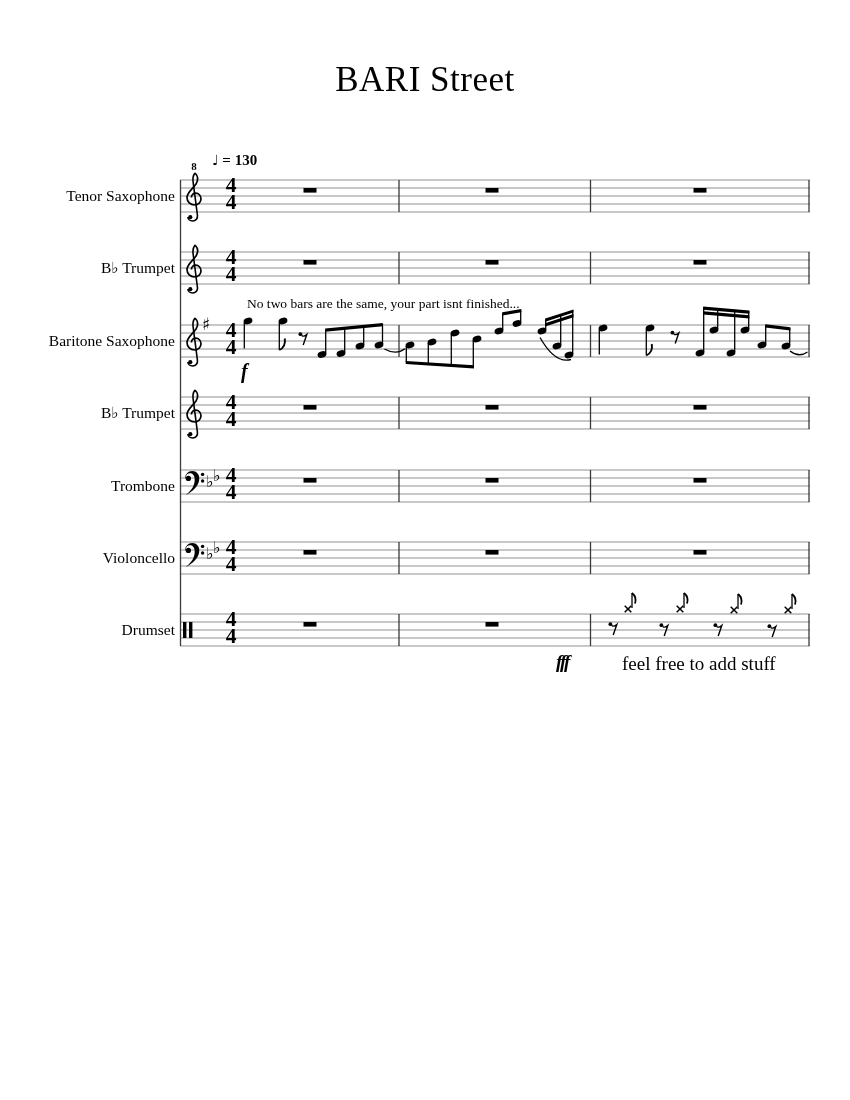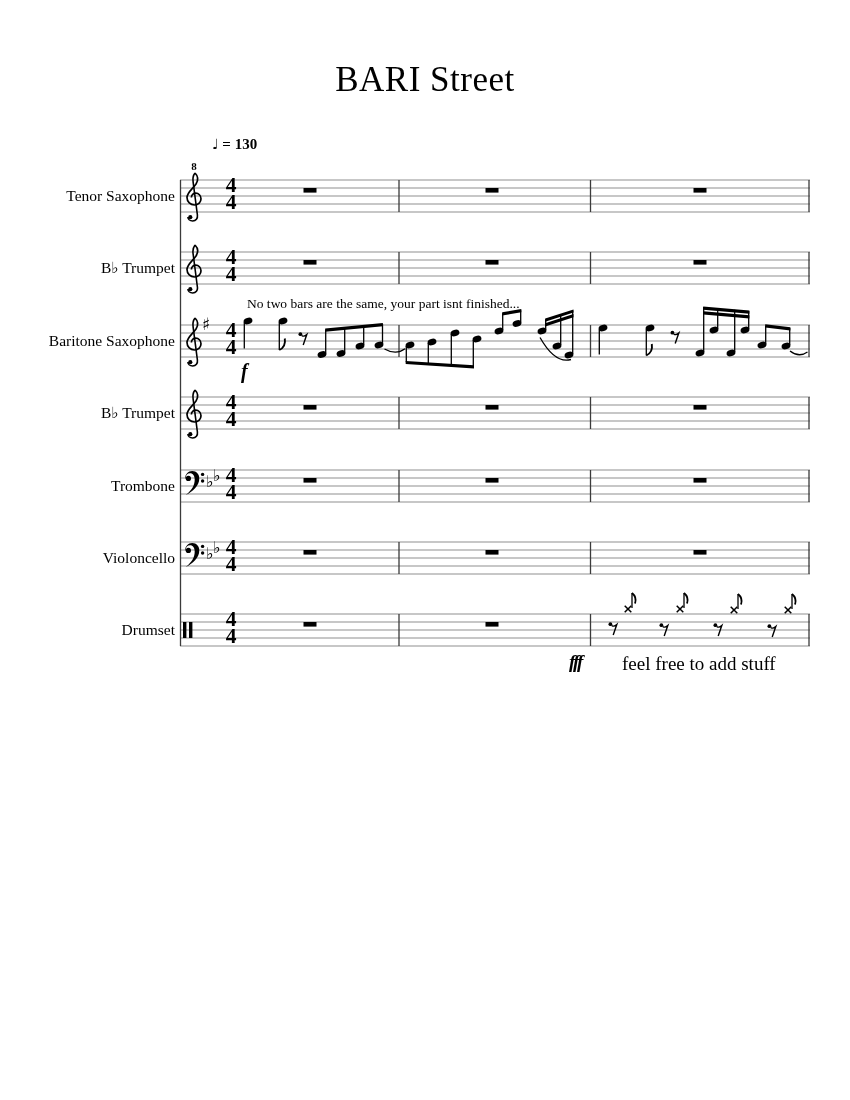--- a/index.html
+++ b/index.html
@@ -1,33 +1,33 @@
 <!DOCTYPE html>
 <html><head>
 <meta charset="utf-8">
 <style>
   html,body{margin:0;padding:0;background:#fff;}
   #page{position:relative;width:850px;height:1100px;background:#ffffff;overflow:hidden;
         font-family:"Liberation Serif","DejaVu Serif",serif;color:#000;margin-top:24px;}
   #title{position:absolute;left:0;top:36px;width:850px;text-align:center;
          font-size:35px;letter-spacing:0.5px;}
-  #tempo{position:absolute;left:212px;top:112px;font-weight:bold;font-size:15px;}
+  #tempo{position:absolute;left:212px;top:128px;font-weight:bold;font-size:15px;}
   #tempo .glyph{font-family:"DejaVu Sans",sans-serif;font-size:14px;}
   .ilabel{position:absolute;right:675px;width:300px;text-align:right;height:20px;
           line-height:20px;font-size:15.5px;white-space:nowrap;
           font-family:"Liberation Serif","DejaVu Sans",serif;}
   .timesig{position:absolute;left:217px;width:28px;text-align:center;
            font-weight:bold;font-size:21.5px;line-height:16.5px;}
   .keysig{position:absolute;font-family:"DejaVu Sans",sans-serif;line-height:1;}
   .octave8{position:absolute;left:188px;top:136px;width:12px;text-align:center;
            font-weight:bold;font-size:11px;}
   #bari-text{position:absolute;left:247px;top:272px;font-size:13.5px;text-align:center;}
   #bari-dyn{position:absolute;left:241px;top:336px;font-size:20px;
             font-weight:bold;font-style:italic;}
-  #drum-dyn{position:absolute;left:569px;top:627px;font-size:19px;
+  #drum-dyn{position:absolute;left:556px;top:627px;font-size:19px;
             font-weight:bold;font-style:italic;letter-spacing:-2px;}
   #drum-text{position:absolute;left:622px;top:629px;font-size:19px;}
   svg{position:absolute;left:0;top:0;}
   .sl{stroke:#8f8f8f;stroke-width:1;}              
   .bl{stroke:#3b3b3b;stroke-width:1.3;}            
   .stem{stroke:#000;stroke-width:1.3;}
   .curve{stroke:#000;stroke-width:1.3;fill:none;}
   .flagp{stroke:#000;stroke-width:1.9;fill:none;}
   .xh{stroke:#000;stroke-width:1.5;}
   .restp{stroke:#000;stroke-width:1.4;fill:none;}

